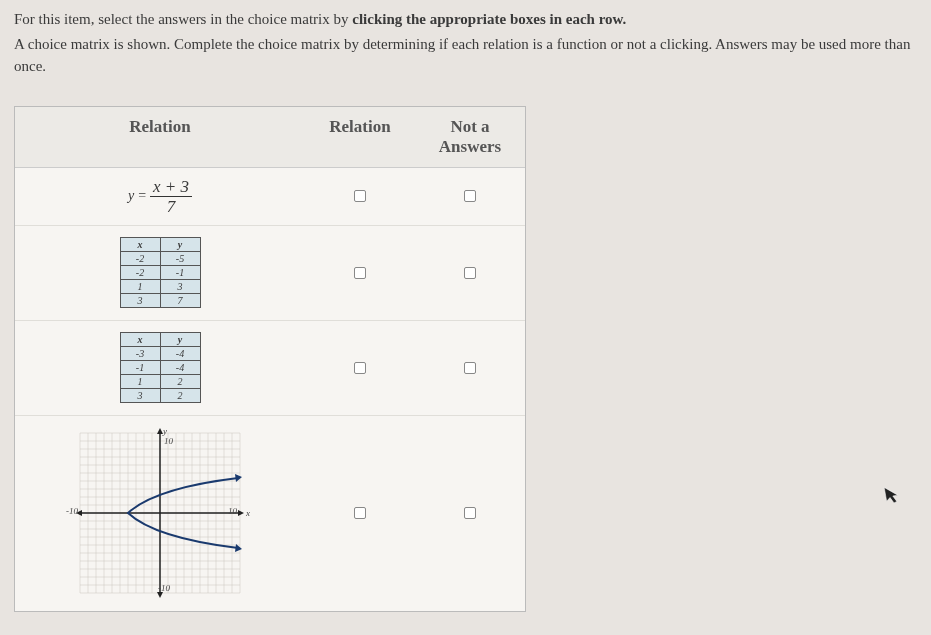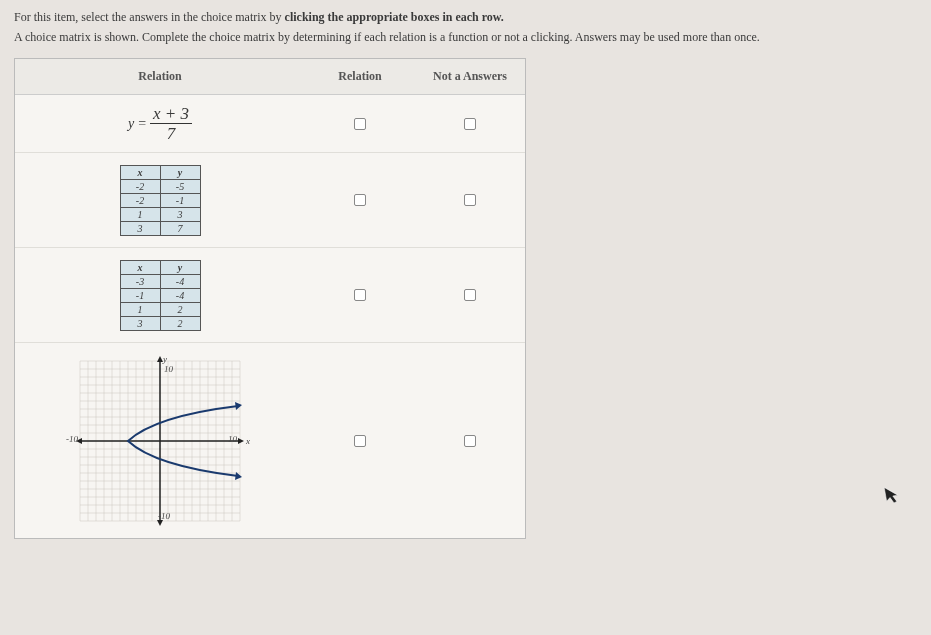--- a/index.html
+++ b/index.html
@@ -6,34 +6,34 @@
     body {
       font-family: Georgia, 'Times New Roman', serif;
       background: #e8e4e0;
       padding: 8px 14px;
       color: #3a3a3a;
       width: 931px;
       height: 635px;
       overflow: hidden;
       position: relative;
     }
-    .instructions { font-size: 12px; line-height: 1.5; margin-bottom: 12px; }
+    .instructions { font-size: 15px; line-height: 1.5; margin-bottom: 28px; }
     .instructions p { margin-bottom: 2px; }
     .instructions b { font-weight: bold; }
     .choice-matrix {
       border: 1px solid #bbb;
       background: #f7f5f2;
       display: inline-block;
     }
     .cm-header {
       display: flex;
       background: #eceae6;
       border-bottom: 1px solid #ccc;
     }
-    .cm-header .col { padding: 10px 8px; font-size: 12px; font-weight: bold; color: #555; text-align: center; }
+    .cm-header .col { padding: 10px 8px; font-size: 17px; font-weight: bold; color: #555; text-align: center; }
     .col-rel { width: 290px; }
     .col-opt { width: 110px; }
     .cm-body { display: flex; flex-direction: column; }
     .cm-row { display: flex; align-items: center; border-bottom: 1px solid #e0ded9; }
     .cm-row:last-child { border-bottom: none; }
     .cm-row .cell { display: flex; align-items: center; justify-content: center; }
     .cell.col-rel { padding: 8px 4px; }
     .cell.col-opt { height: 100%; }
     .chk {
       width: 12px; height: 12px;

